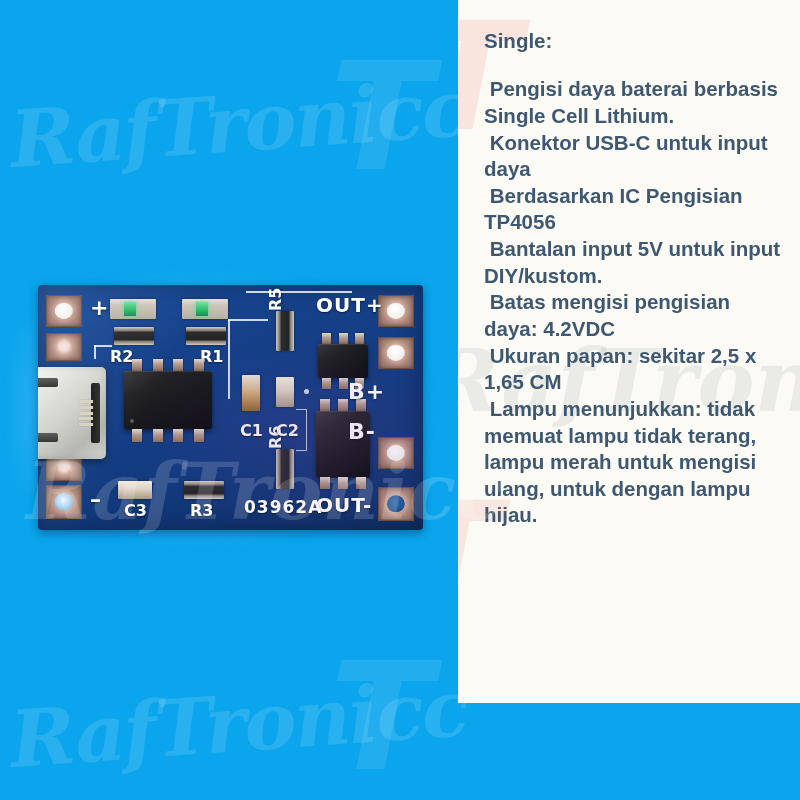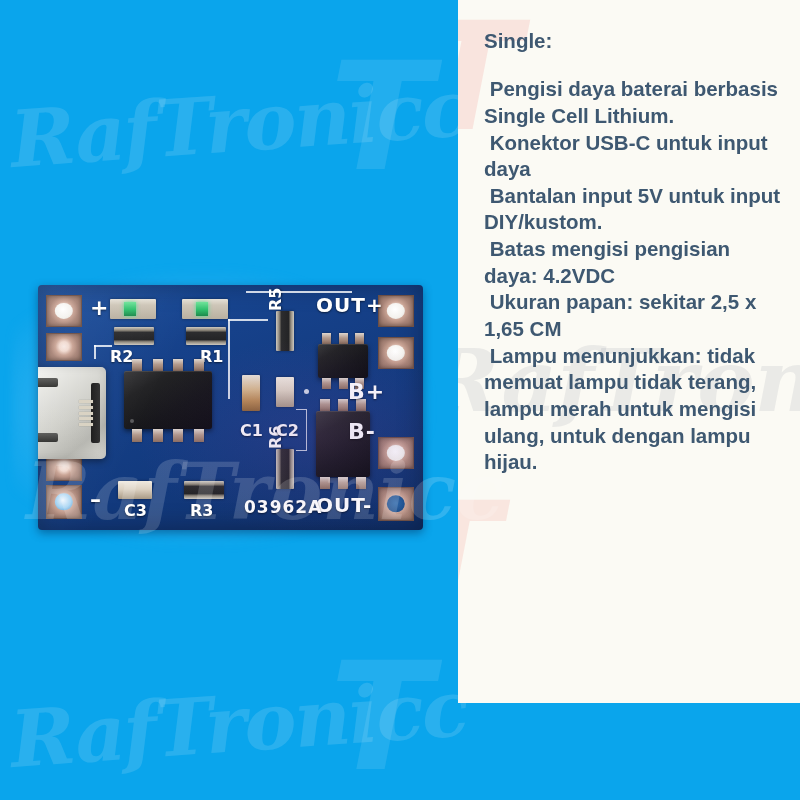--- a/index.html
+++ b/index.html
@@ -333,19 +333,20 @@
 <div id="desc-panel">
   <div class="wm-pink">T</div>
   <div class="wm-grey">RafTronicc</div>
   <div class="wm-pink2">T</div>
 
   <div class="desc-inner">
     <div class="desc-heading">Single:</div>
     <ul class="feat-list">
       <li> Pengisi daya baterai berbasis Single Cell Lithium.</li>
       <li> Konektor USB-C untuk input daya</li>
+      <li> Berdasarkan IC Pengisian TP4056</li>
       <li> Bantalan input 5V untuk input DIY/kustom.</li>
       <li> Batas mengisi pengisian daya: 4.2VDC</li>
       <li> Ukuran papan: sekitar 2,5 x 1,65 CM</li>
       <li> Lampu menunjukkan: tidak memuat lampu tidak terang, lampu merah untuk mengisi ulang, untuk dengan lampu hijau.</li>
     </ul>
   </div>
 </div>
 
 </body></html>

